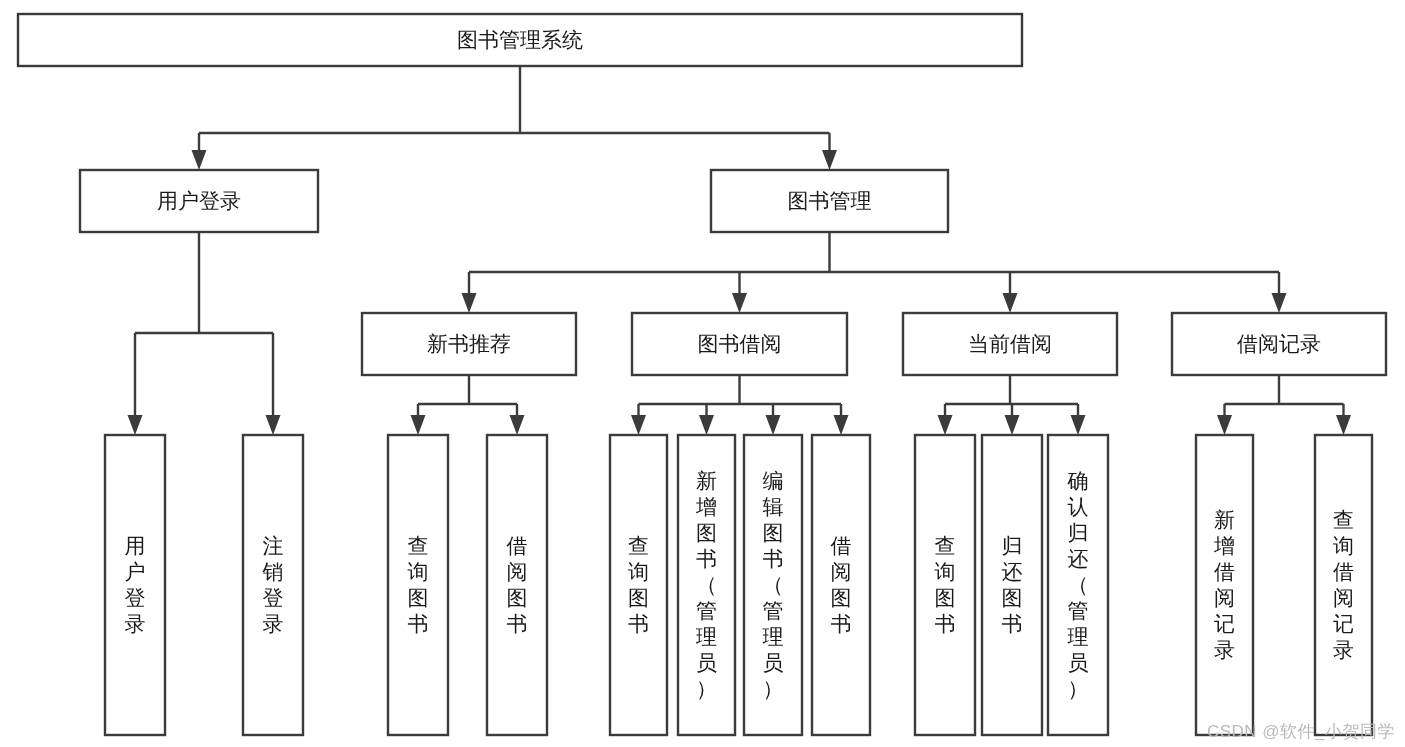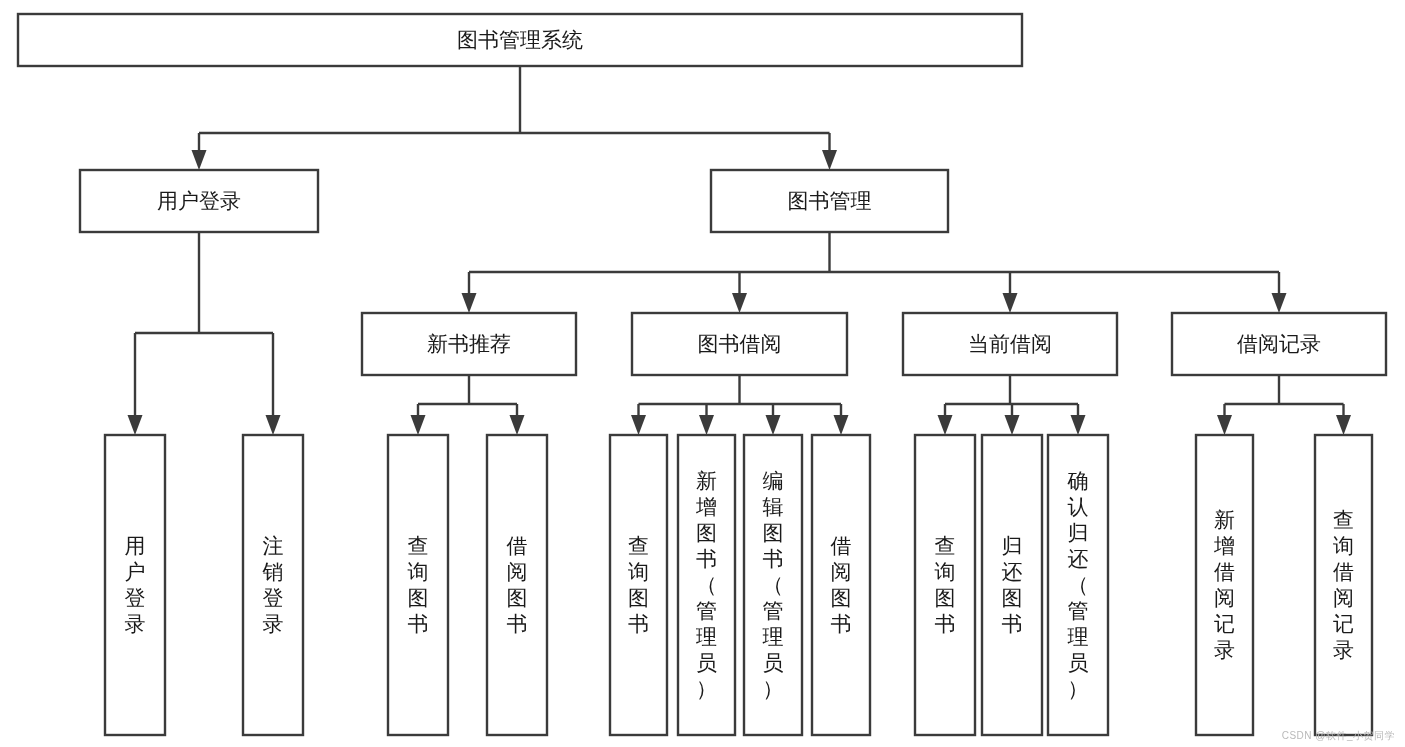--- a/index.html
+++ b/index.html
@@ -55,21 +55,21 @@
     font-size: 21px;
     text-anchor: middle;
     dominant-baseline: middle;
     white-space: pre;
   }
   .watermark-text {
     position: absolute;
     right: 10px;
     bottom: 4px;
     color: #b9b9b9;
-    font-size: 10px;
+    font-size: 17px;
     font-family: "Liberation Sans", "DejaVu Sans", sans-serif;
     letter-spacing: 0.5px;
     user-select: none;
     pointer-events: none;
   }
 </style>
 </head>
 <body>
 
 <div id="diagram-root">

